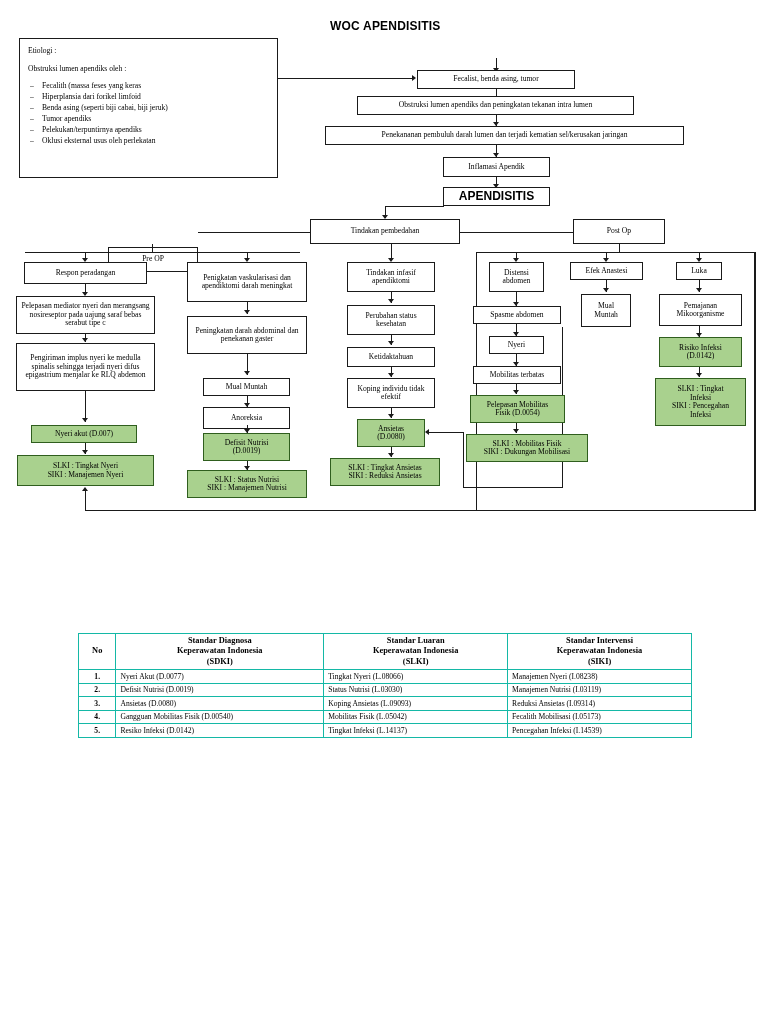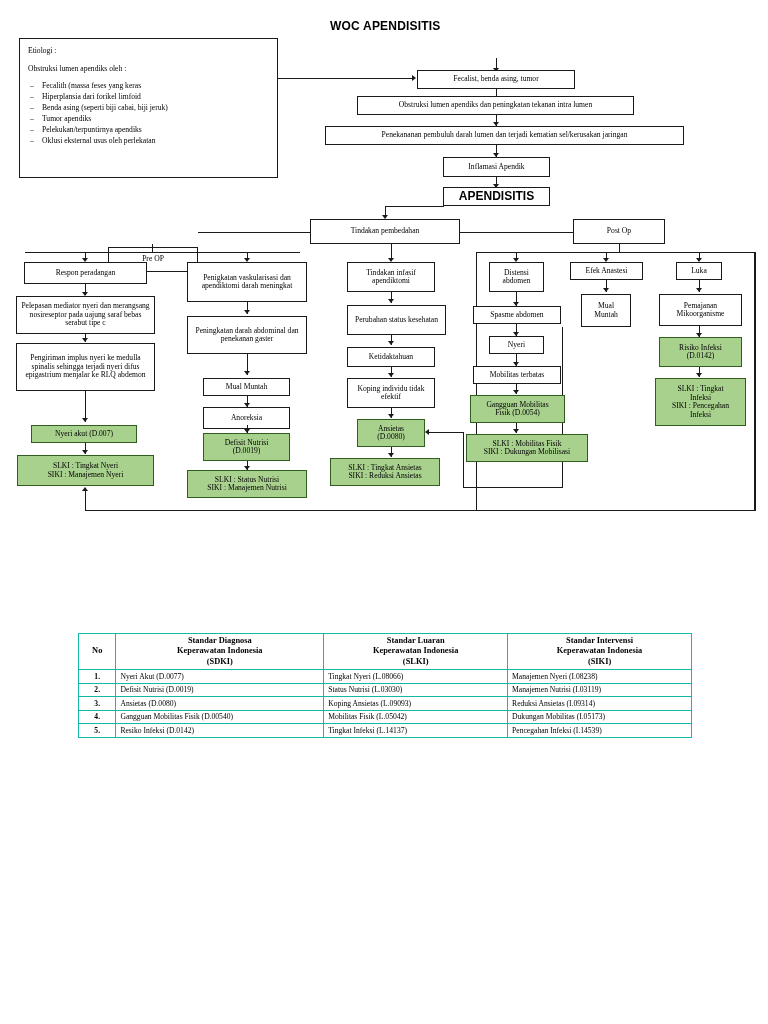--- a/index.html
+++ b/index.html
@@ -268,21 +268,21 @@
   <div class="ln v" style="left:247px; top:461px; height:9px;"></div>
   <div class="arw down" style="left:244px; top:466px;"></div>
 
   <div class="node green" style="left:187px; top:470px; width:120px; height:28px;">SLKI : Status Nutrisi
 SIKI : Manajemen Nutrisi</div>
 
   <div class="node" style="left:347px; top:262px; width:88px; height:30px;">Tindakan infasif apendiktomi</div>
   <div class="ln v" style="left:391px; top:292px; height:11px;"></div>
   <div class="arw down" style="left:388px; top:299px;"></div>
 
-  <div class="node" style="left:347px; top:305px; width:99px; height:30px;">Perubahan status kesehatan</div>
+  <div class="node" style="left:347px; top:305px; width:88px; height:30px;">Perubahan status kesehatan</div>
   <div class="ln v" style="left:391px; top:335px; height:10px;"></div>
   <div class="arw down" style="left:388px; top:341px;"></div>
 
   <div class="node" style="left:347px; top:347px; width:88px; height:20px;">Ketidaktahuan</div>
   <div class="ln v" style="left:391px; top:367px; height:10px;"></div>
   <div class="arw down" style="left:388px; top:373px;"></div>
 
   <div class="node" style="left:347px; top:378px; width:88px; height:30px;">Koping individu tidak efektif</div>
   <div class="ln v" style="left:391px; top:408px; height:10px;"></div>
   <div class="arw down" style="left:388px; top:414px;"></div>
@@ -310,21 +310,21 @@
   <div class="arw down" style="left:513px; top:332px;"></div>
 
   <div class="node" style="left:489px; top:336px; width:55px; height:18px;">Nyeri</div>
   <div class="ln v" style="left:516px; top:354px; height:12px;"></div>
   <div class="arw down" style="left:513px; top:362px;"></div>
 
   <div class="node" style="left:473px; top:366px; width:88px; height:18px;">Mobilitas terbatas</div>
   <div class="ln v" style="left:516px; top:384px; height:10px;"></div>
   <div class="arw down" style="left:513px; top:390px;"></div>
 
-  <div class="node green" style="left:470px; top:395px; width:95px; height:28px;">Gangguan Mobilitas
+  <div class="node green" style="left:470px; top:395px; width:95px; height:28px;">Pelepasan Mobilitas
 Fisik (D.0054)</div>
   <div class="ln v" style="left:516px; top:423px; height:10px;"></div>
   <div class="arw down" style="left:513px; top:429px;"></div>
 
   <div class="node green" style="left:466px; top:434px; width:122px; height:28px;">SLKI : Mobilitas Fisik
 SIKI : Dukungan Mobilisasi</div>
 
   <div class="node" style="left:570px; top:262px; width:73px; height:18px;">Efek Anastesi</div>
   <div class="ln v" style="left:606px; top:280px; height:12px;"></div>
   <div class="arw down" style="left:603px; top:288px;"></div>
@@ -381,21 +381,21 @@
       <tr>
         <td class="num">3.</td>
         <td>Ansietas (D.0080)</td>
         <td>Koping Ansietas (L.09093)</td>
         <td>Reduksi Ansietas (I.09314)</td>
       </tr>
       <tr>
         <td class="num">4.</td>
         <td>Gangguan Mobilitas Fisik (D.00540)</td>
         <td>Mobilitas Fisik (L.05042)</td>
-        <td>Dukungan Mobilitas (I.05173)</td>
+        <td>Fecalith Mobilisasi (I.05173)</td>
       </tr>
       <tr>
         <td class="num">5.</td>
         <td>Resiko Infeksi (D.0142)</td>
         <td>Tingkat Infeksi (L.14137)</td>
         <td>Pencegahan Infeksi (I.14539)</td>
       </tr>
     </tbody>
   </table>
 

